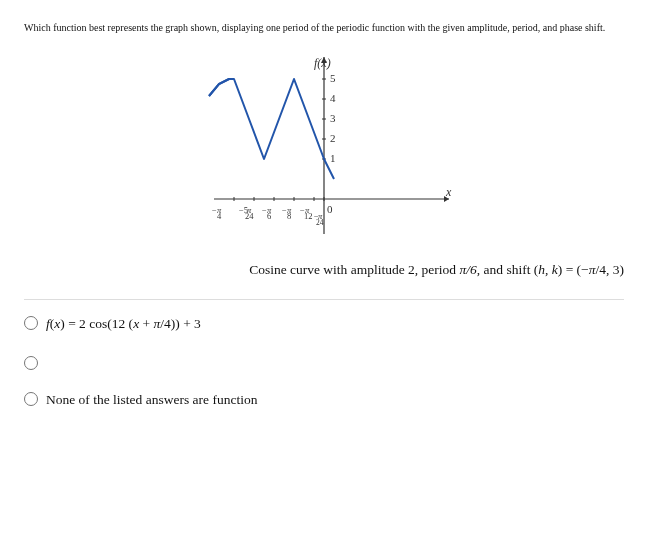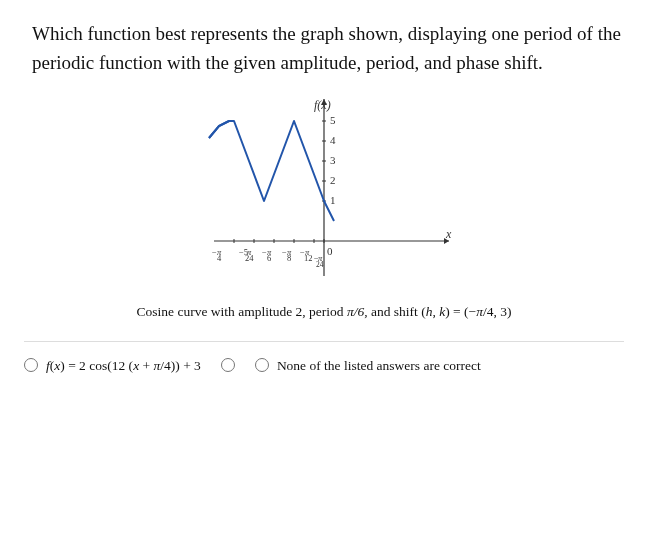--- a/index.html
+++ b/index.html
@@ -6,48 +6,48 @@
     body {
       font-family: Georgia, 'Times New Roman', serif;
       background: #fff;
       width: 648px;
       min-height: 538px;
       padding: 20px 24px;
       font-size: 14px;
       color: #111;
     }
     .question-text {
-      font-size: 19px;
+      font-size: 10px;
       line-height: 1.5;
       margin-bottom: 14px;
-      margin-left: 8px;
     }
     .graph-area {
       display: flex;
       justify-content: center;
       margin-bottom: 10px;
     }
     .graph-container {
       position: relative;
       width: 260px;
       height: 200px;
     }
     svg.graph {
       width: 260px;
       height: 200px;
     }
     .curve-description {
       font-size: 13.5px;
       line-height: 1.6;
       margin-bottom: 18px;
-      text-align: center;
+      text-align: right;
     }
     .options-list {
       list-style: none;
       display: flex;
+      flex-direction: column;
       gap: 20px;
     }
     .option-item {
       display: flex;
       align-items: flex-start;
       gap: 8px;
       font-size: 13.5px;
       cursor: pointer;
     }
     .option-radio {
@@ -166,16 +166,16 @@
     <label class="option-label">
       <span style="font-style:italic;">f</span>(<span style="font-style:italic;">x</span>) = 2 cos(12 (<span style="font-style:italic;">x</span> + <span style="font-style:italic;">π</span>/4)) + 3
     </label>
   </li>
   <li class="option-item">
     <input type="radio" name="answer" class="option-radio" style="">
   </li>
   <li class="option-item">
     <input type="radio" name="answer" class="option-radio" style="">
     <label class="option-label">
-      None of the listed answers are correct
+      None of the listed answers are function
     </label>
   </li>
 </ul>
 
 </body></html>

